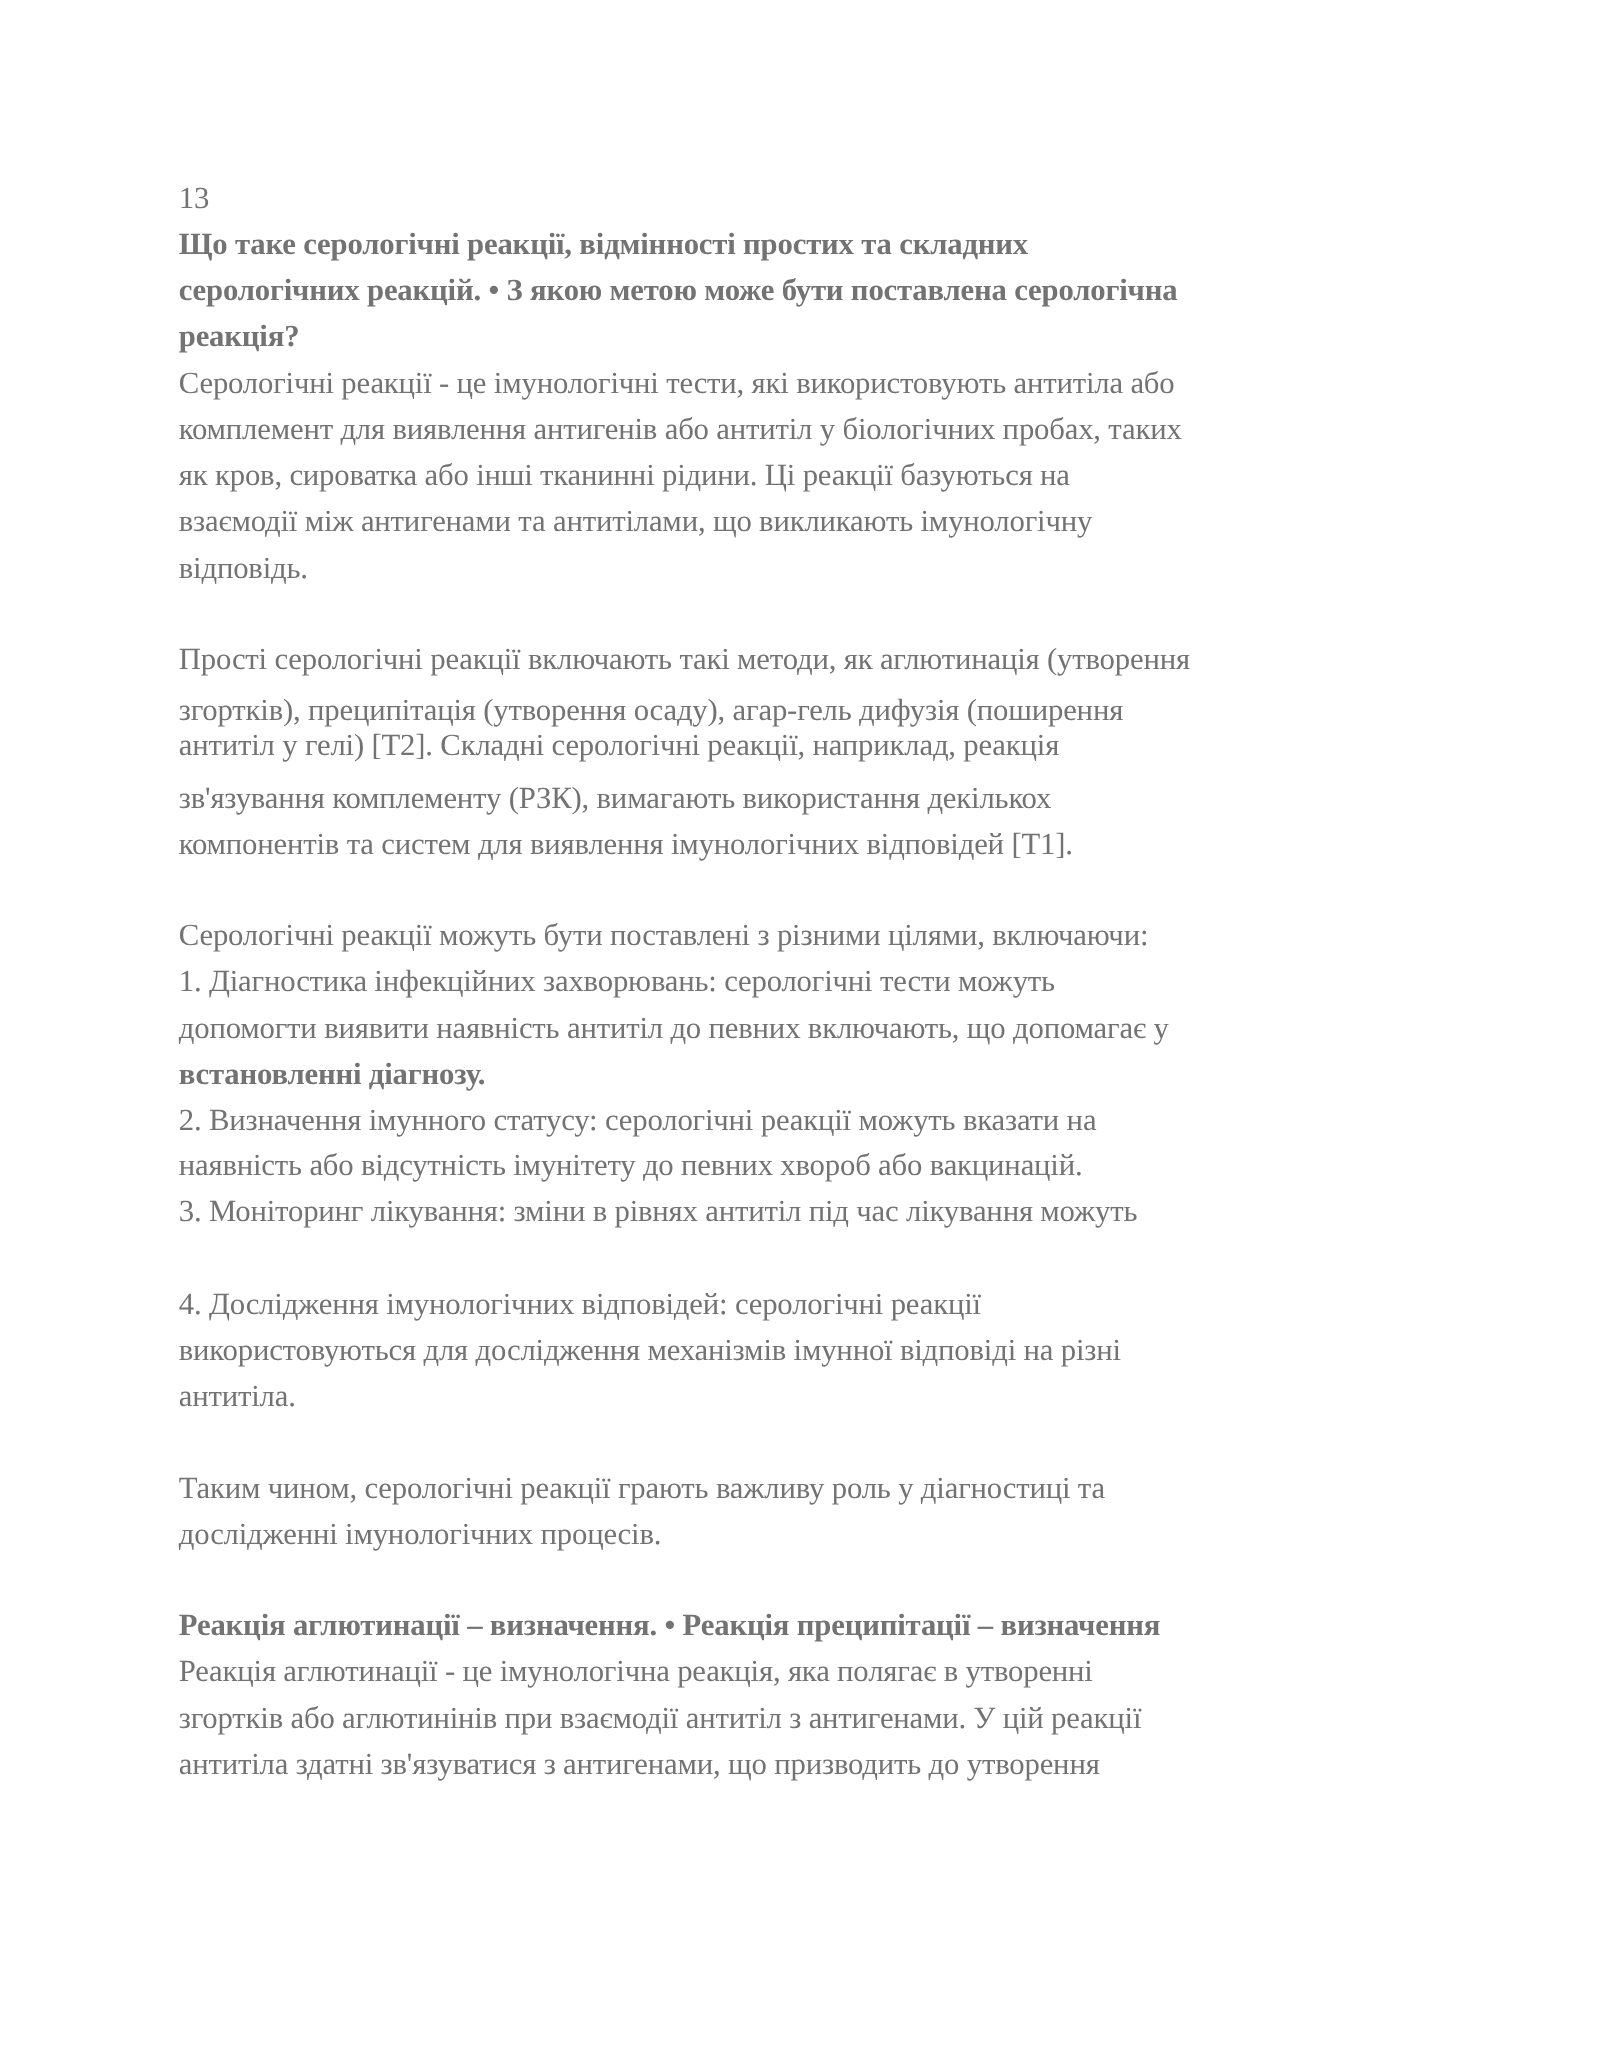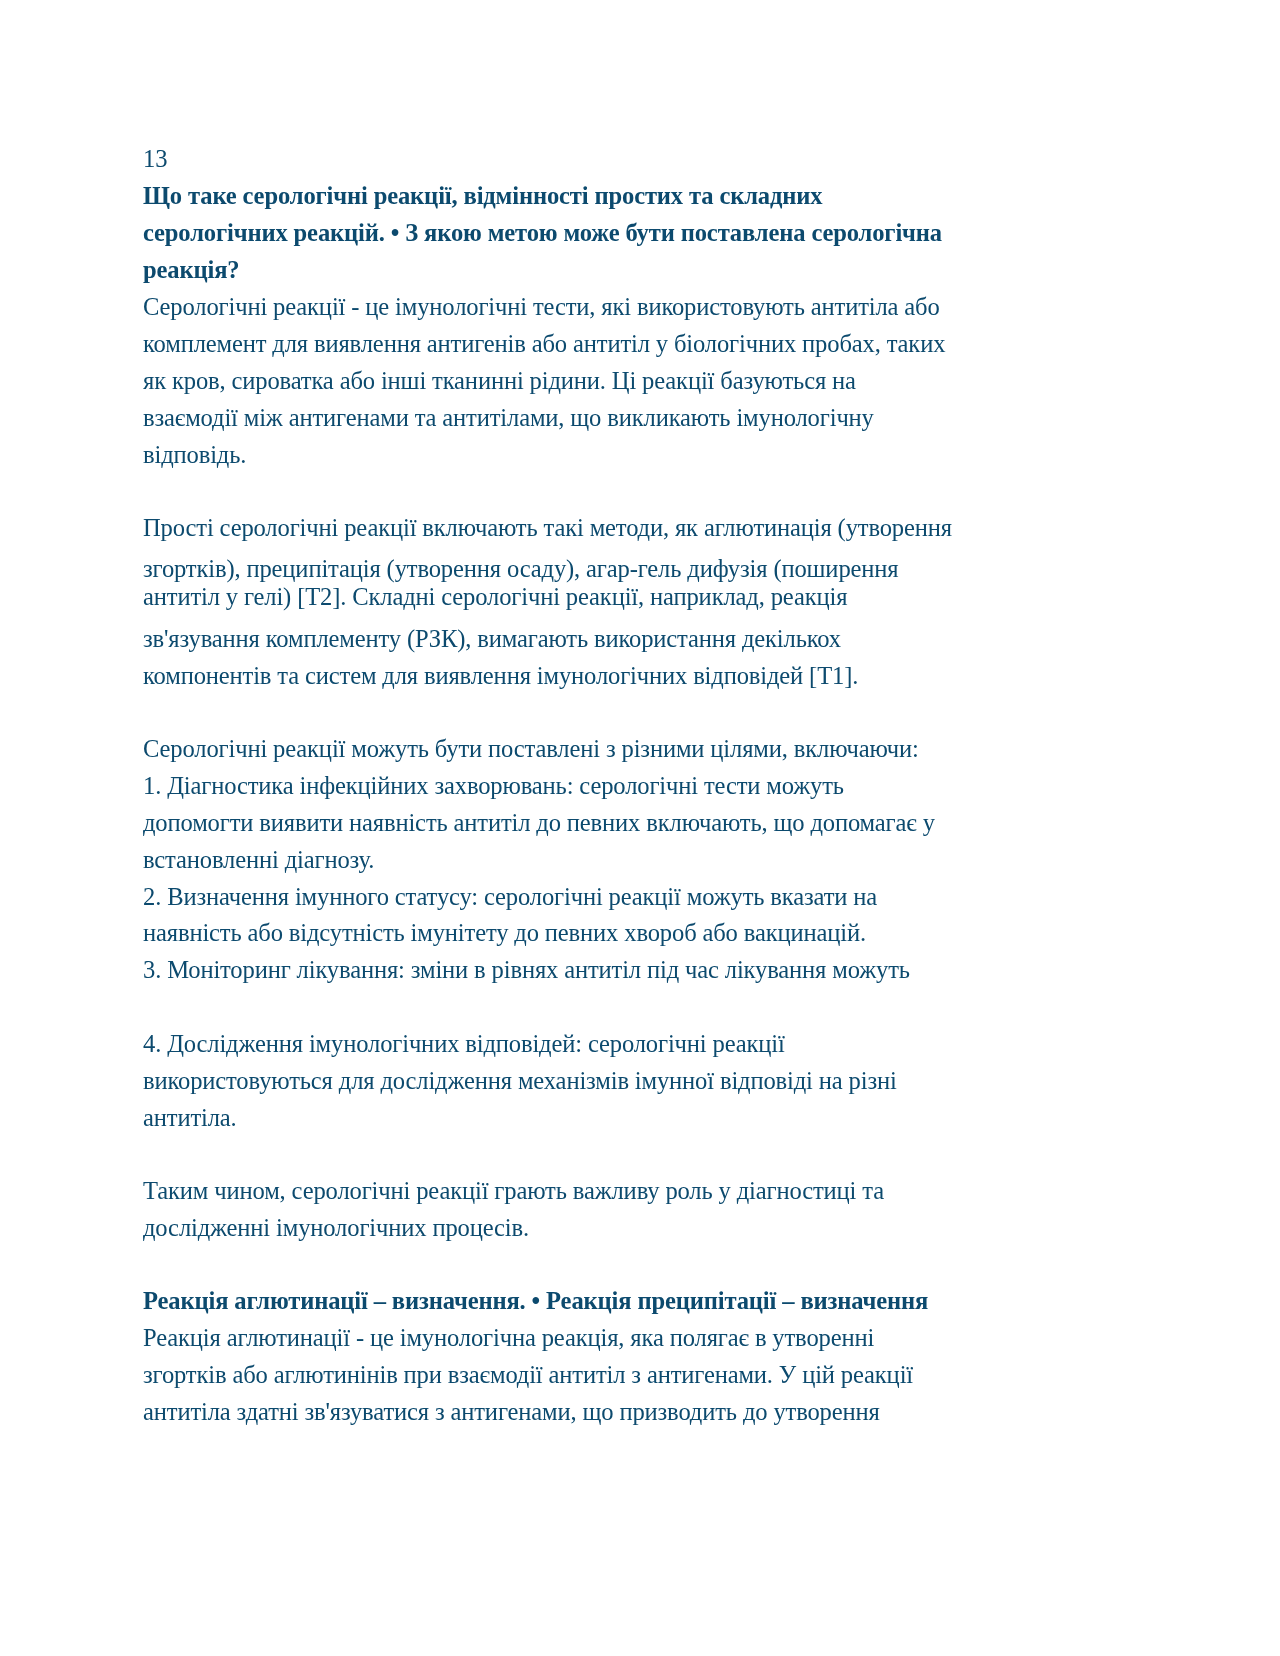--- a/index.html
+++ b/index.html
@@ -1,19 +1,19 @@
 <!DOCTYPE html>
 <html><head>
 <meta charset="utf-8">
 <style>
   html, body { margin: 0; padding: 0; background: #ffffff; }
   body { width: 1280px; height: 1656px; position: relative; overflow: hidden; }
   .page {
     position: absolute; left: 0; top: 0; width: 1280px; height: 1656px;
-    background: #ffffff; color: #0c4a6e;
+    background: #ffffff; color: #737373;
     font-family: "Liberation Serif", "DejaVu Serif", serif;
   }
   .ln {
     position: absolute; left: 143px;
     font-size: 24.6px; line-height: 30px; white-space: nowrap;
     letter-spacing: -0.15px;
   }
   .b { font-weight: bold; }
 </style>
 </head>
@@ -35,21 +35,21 @@
 
   <div class="ln" style="top:513px;">Прості серологічні реакції включають такі методи, як аглютинація (утворення</div>
   <div class="ln" style="top:554px;">згортків), преципітація (утворення осаду), агар-гель дифузія (поширення</div>
   <div class="ln" style="top:582px;">антитіл у гелі) [T2]. Складні серологічні реакції, наприклад, реакція</div>
   <div class="ln" style="top:624px;">зв'язування комплементу (РЗК), вимагають використання декількох</div>
   <div class="ln" style="top:661px;">компонентів та систем для виявлення імунологічних відповідей [T1].</div>
 
   <div class="ln" style="top:734px;">Серологічні реакції можуть бути поставлені з різними цілями, включаючи:</div>
   <div class="ln" style="top:771px;">1. Діагностика інфекційних захворювань: серологічні тести можуть</div>
   <div class="ln" style="top:808px;">допомогти виявити наявність антитіл до певних включають, що допомагає у</div>
-  <div class="ln" style="top:845px;">встановленні діагнозу.</div>
+  <div class="ln" style="top:845px;font-weight:bold;">встановленні діагнозу.</div>
   <div class="ln" style="top:882px;">2. Визначення імунного статусу: серологічні реакції можуть вказати на</div>
   <div class="ln" style="top:918px;">наявність або відсутність імунітету до певних хвороб або вакцинацій.</div>
   <div class="ln" style="top:955px;">3. Моніторинг лікування: зміни в рівнях антитіл під час лікування можуть</div>
   <div class="ln" style="top:1029px;">4. Дослідження імунологічних відповідей: серологічні реакції</div>
   <div class="ln" style="top:1066px;">використовуються для дослідження механізмів імунної відповіді на різні</div>
   <div class="ln" style="top:1103px;">антитіла.</div>
 
   <div class="ln" style="top:1176px;">Таким чином, серологічні реакції грають важливу роль у діагностиці та</div>
   <div class="ln" style="top:1213px;">дослідженні імунологічних процесів.</div>
 

